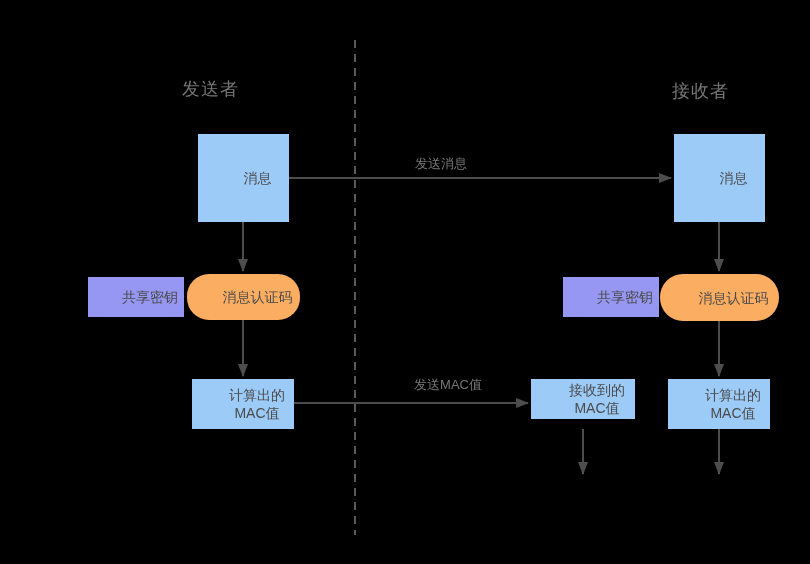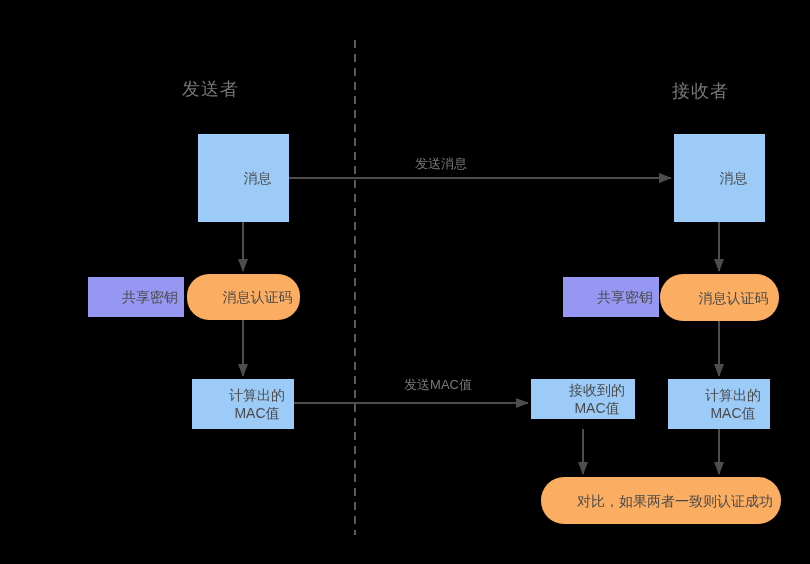--- a/index.html
+++ b/index.html
@@ -110,20 +110,17 @@
   </div>
   <div class="node blue" style="left:531px;top:379px;width:104px;height:40px">
     <span>接收到的</span>
     <span>MAC值</span>
   </div>
   <div class="node blue" style="left:668px;top:379px;width:102px;height:50px">
     <span>计算出的</span>
     <span>MAC值</span>
   </div>
 
-  <div class="node orange" style="left:541px;top:477px;width:240px;height:47px;border-radius:23px">
-    <span>对比，如果两者一致则认证成功</span>
-  </div>
 
   <div class="edge-label" style="left:441px;top:156px">发送消息</div>
-  <div class="edge-label" style="left:438px;top:377px">发送MAC值</div>
+  <div class="edge-label" style="left:448px;top:377px">发送MAC值</div>
 
 </div>
 
 </body></html>

